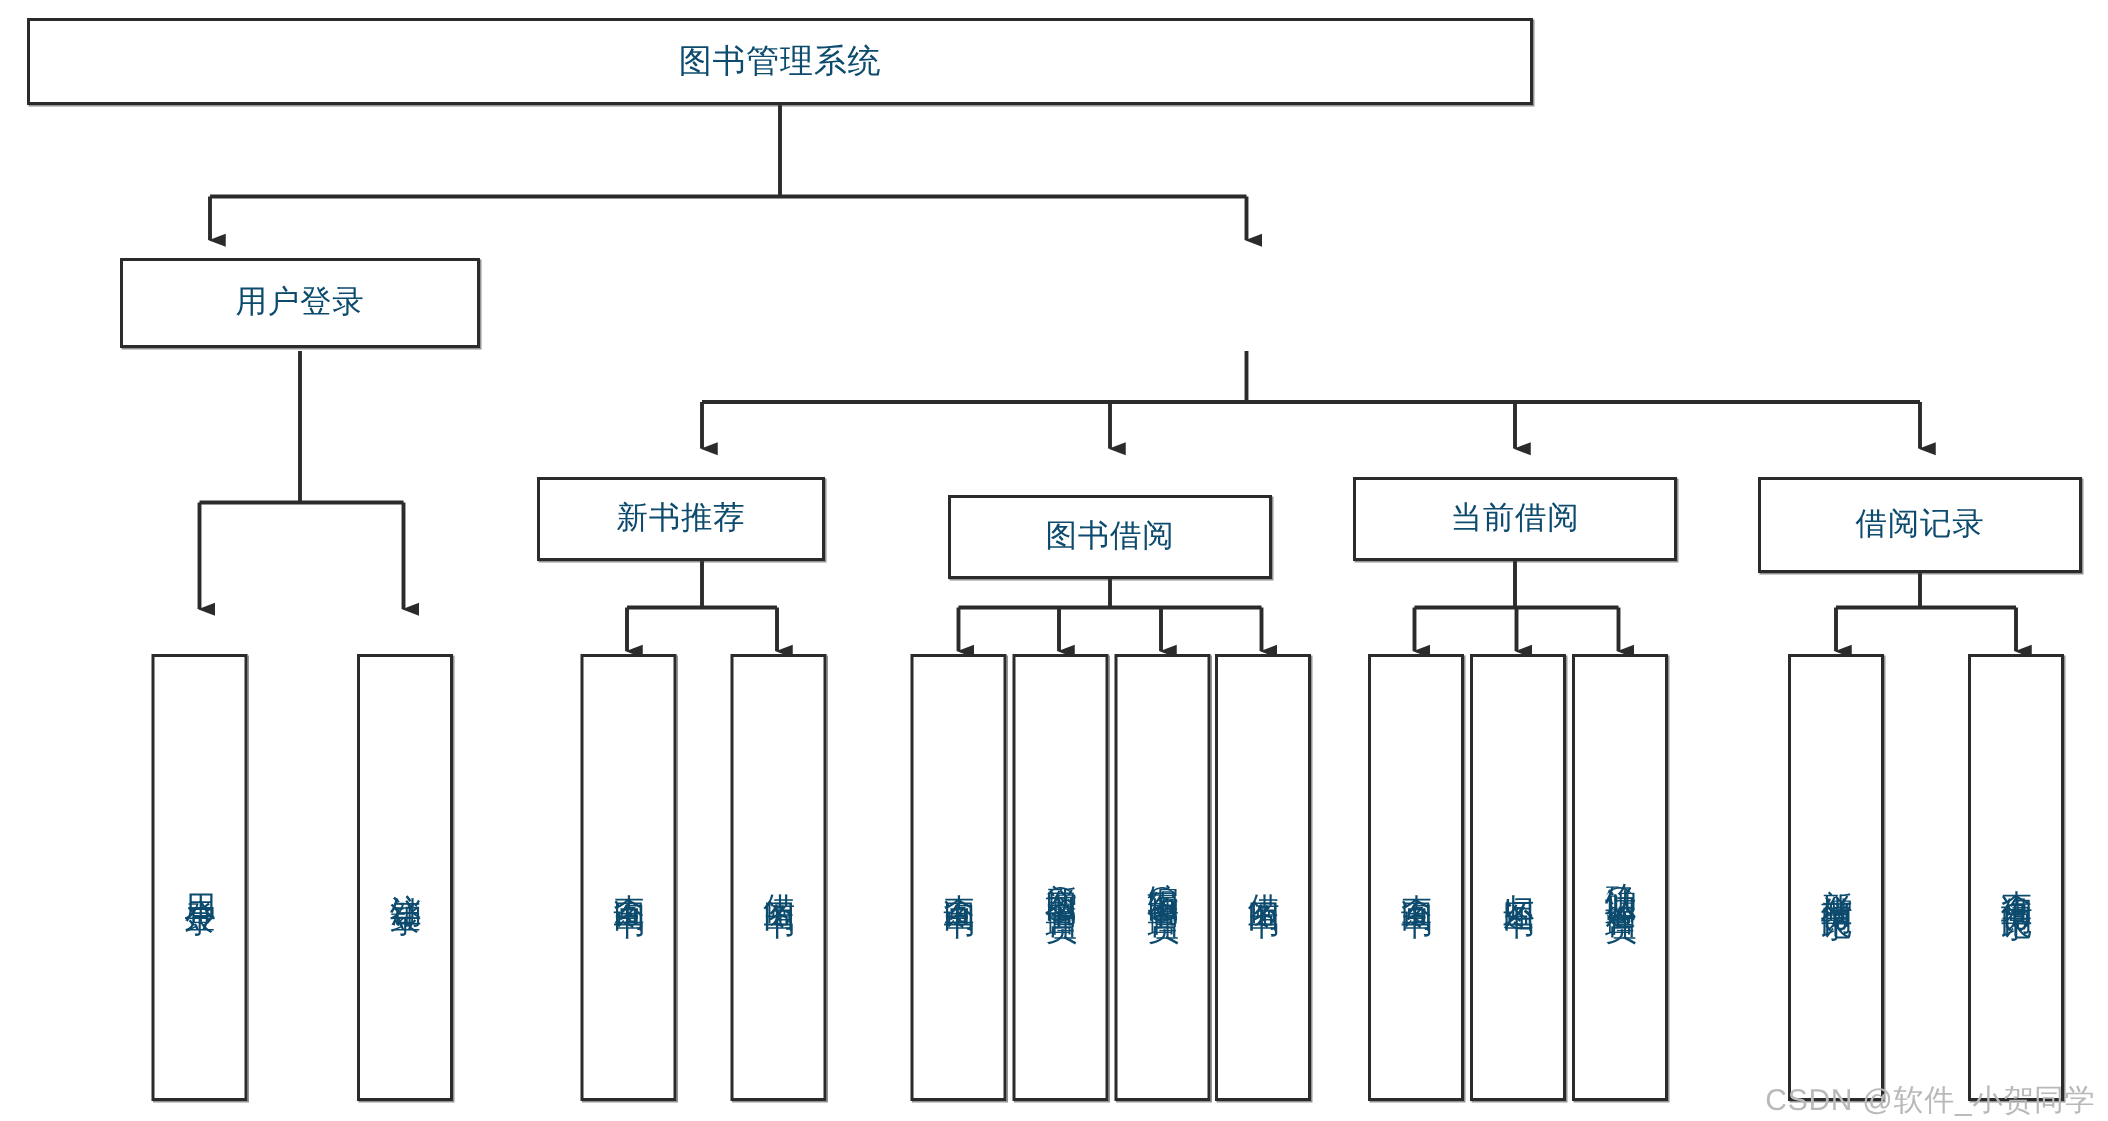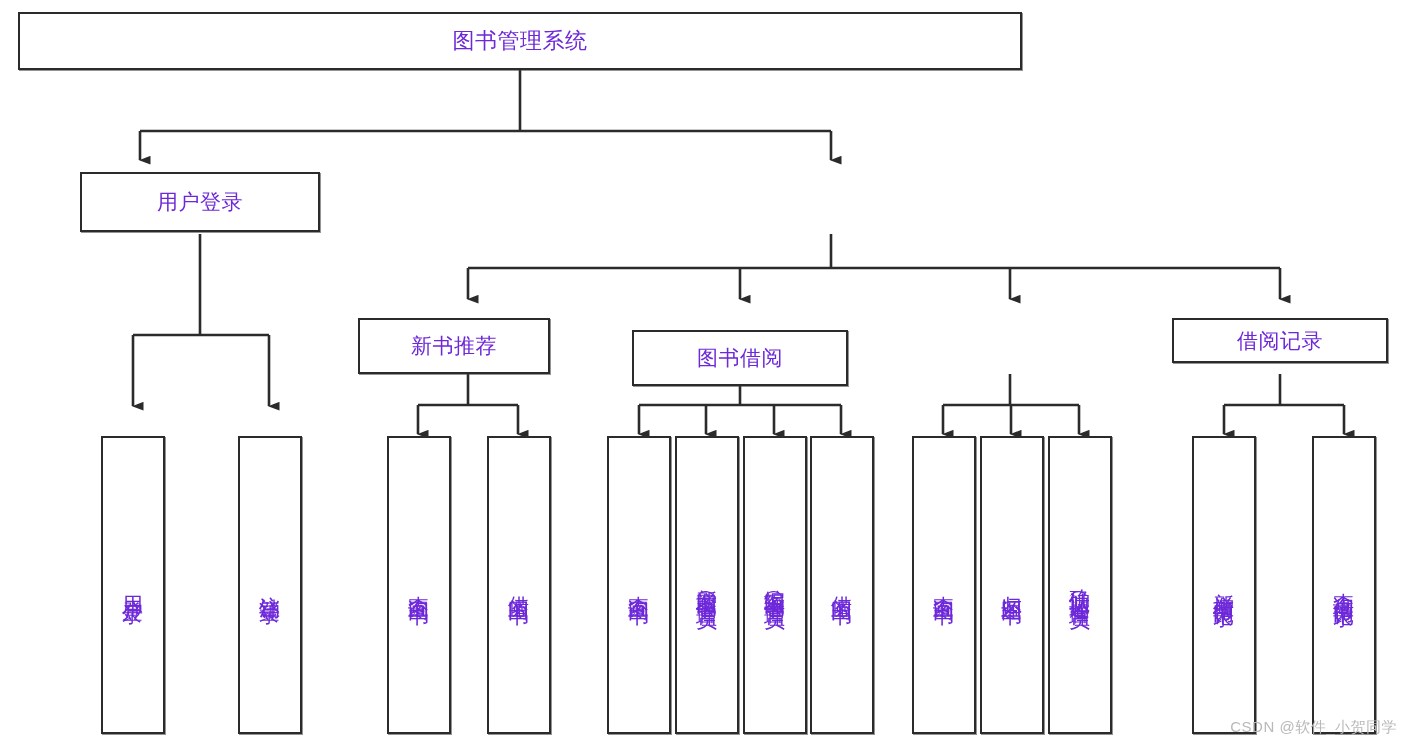--- a/index.html
+++ b/index.html
@@ -24,21 +24,21 @@
     position: absolute;
     box-sizing: border-box;
     border: 2px solid #2b2b2b;
     background: #ffffff;
     display: flex;
     align-items: center;
     justify-content: center;
     box-shadow: 1px 1px 0 0 rgba(60,60,60,0.55);
   }
   .node-label {
-    color: #6d28d9;
+    color: #0c4a6e;
     text-align: left;
     line-height: 1.12;
     letter-spacing: 0.5px;
     white-space: nowrap;
   }
   .node-box.horiz .node-label {
     writing-mode: horizontal-tb;
     font-size: 21px;
   }
   .node-box.vert .node-label {
@@ -52,22 +52,22 @@
   #connector-layer {
     position: absolute;
     left: 0; top: 0;
     width: 1405px;
     height: 747px;
     pointer-events: none;
   }
   #watermark {
     position: absolute;
     right: 8px;
-    bottom: 10px;
-    font-size: 15px;
+    bottom: 0;
+    font-size: 20px;
     color: #b9b9b9;
     letter-spacing: 0.5px;
     white-space: nowrap;
     margin-left: 44px;
   }
 </style>
 </head>
 <body>
 
 <div id="diagram-root">
@@ -136,22 +136,25 @@
 
 
   <div class="node-box horiz" style="left:358px; top:318px; width:192px; height:56px;">
     <span class="node-label">新书推荐</span>
   </div>
 
   <div class="node-box horiz" style="left:632px; top:318px; width:216px; height:56px;margin-top:12px;">
     <span class="node-label">图书借阅</span>
   </div>
 
-
-  <div class="node-box horiz" style="left:1172px; top:318px; width:216px; height:45px;">
+  <div class="node-box horiz" style="left:902px; top:318px; width:216px; height:56px;">
+    <span class="node-label">当前借阅</span>
+  </div>
+
+  <div class="node-box horiz" style="left:1172px; top:318px; width:216px; height:64px;">
     <span class="node-label">借阅记录</span>
   </div>
 
   <div class="node-box vert" style="left:101px; top:436px; width:64px; height:298px;">
     <span class="node-label">用户登录</span>
   </div>
 
   <div class="node-box vert" style="left:238px; top:436px; width:64px; height:298px;">
     <span class="node-label">注销登录</span>
   </div>

